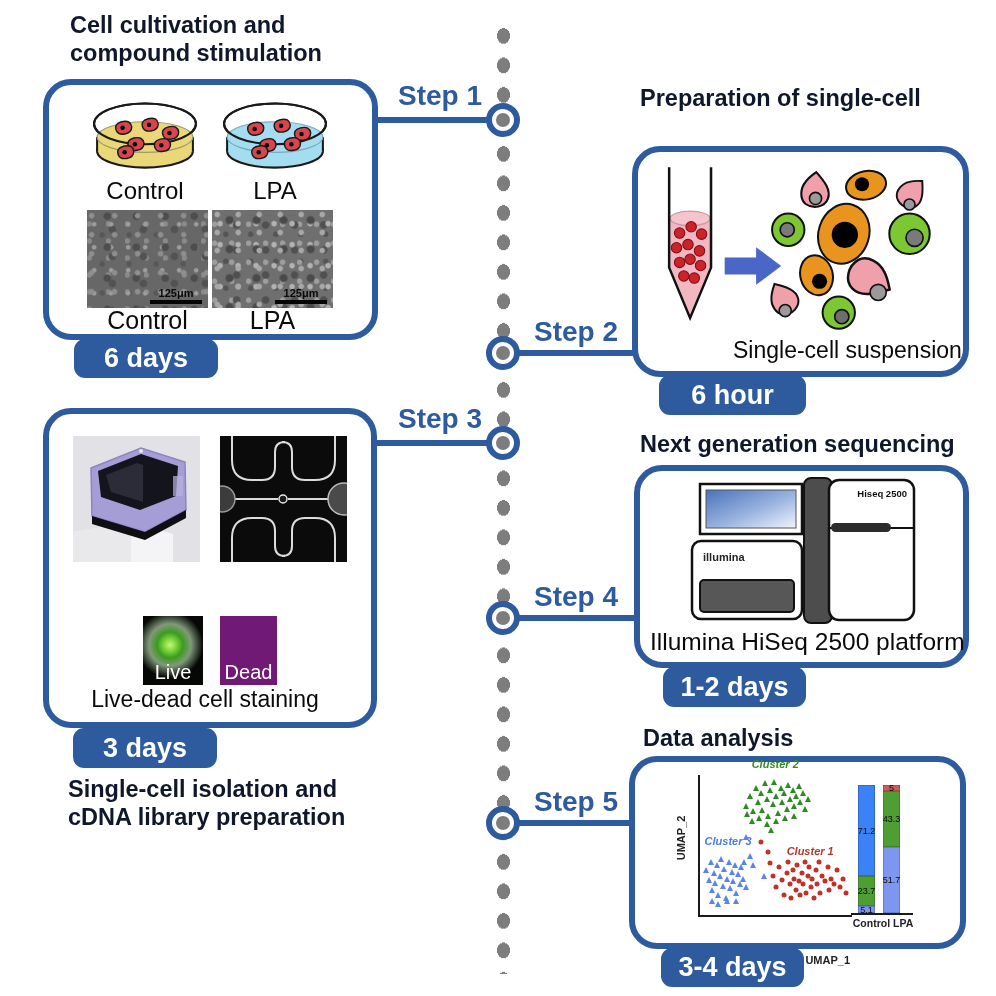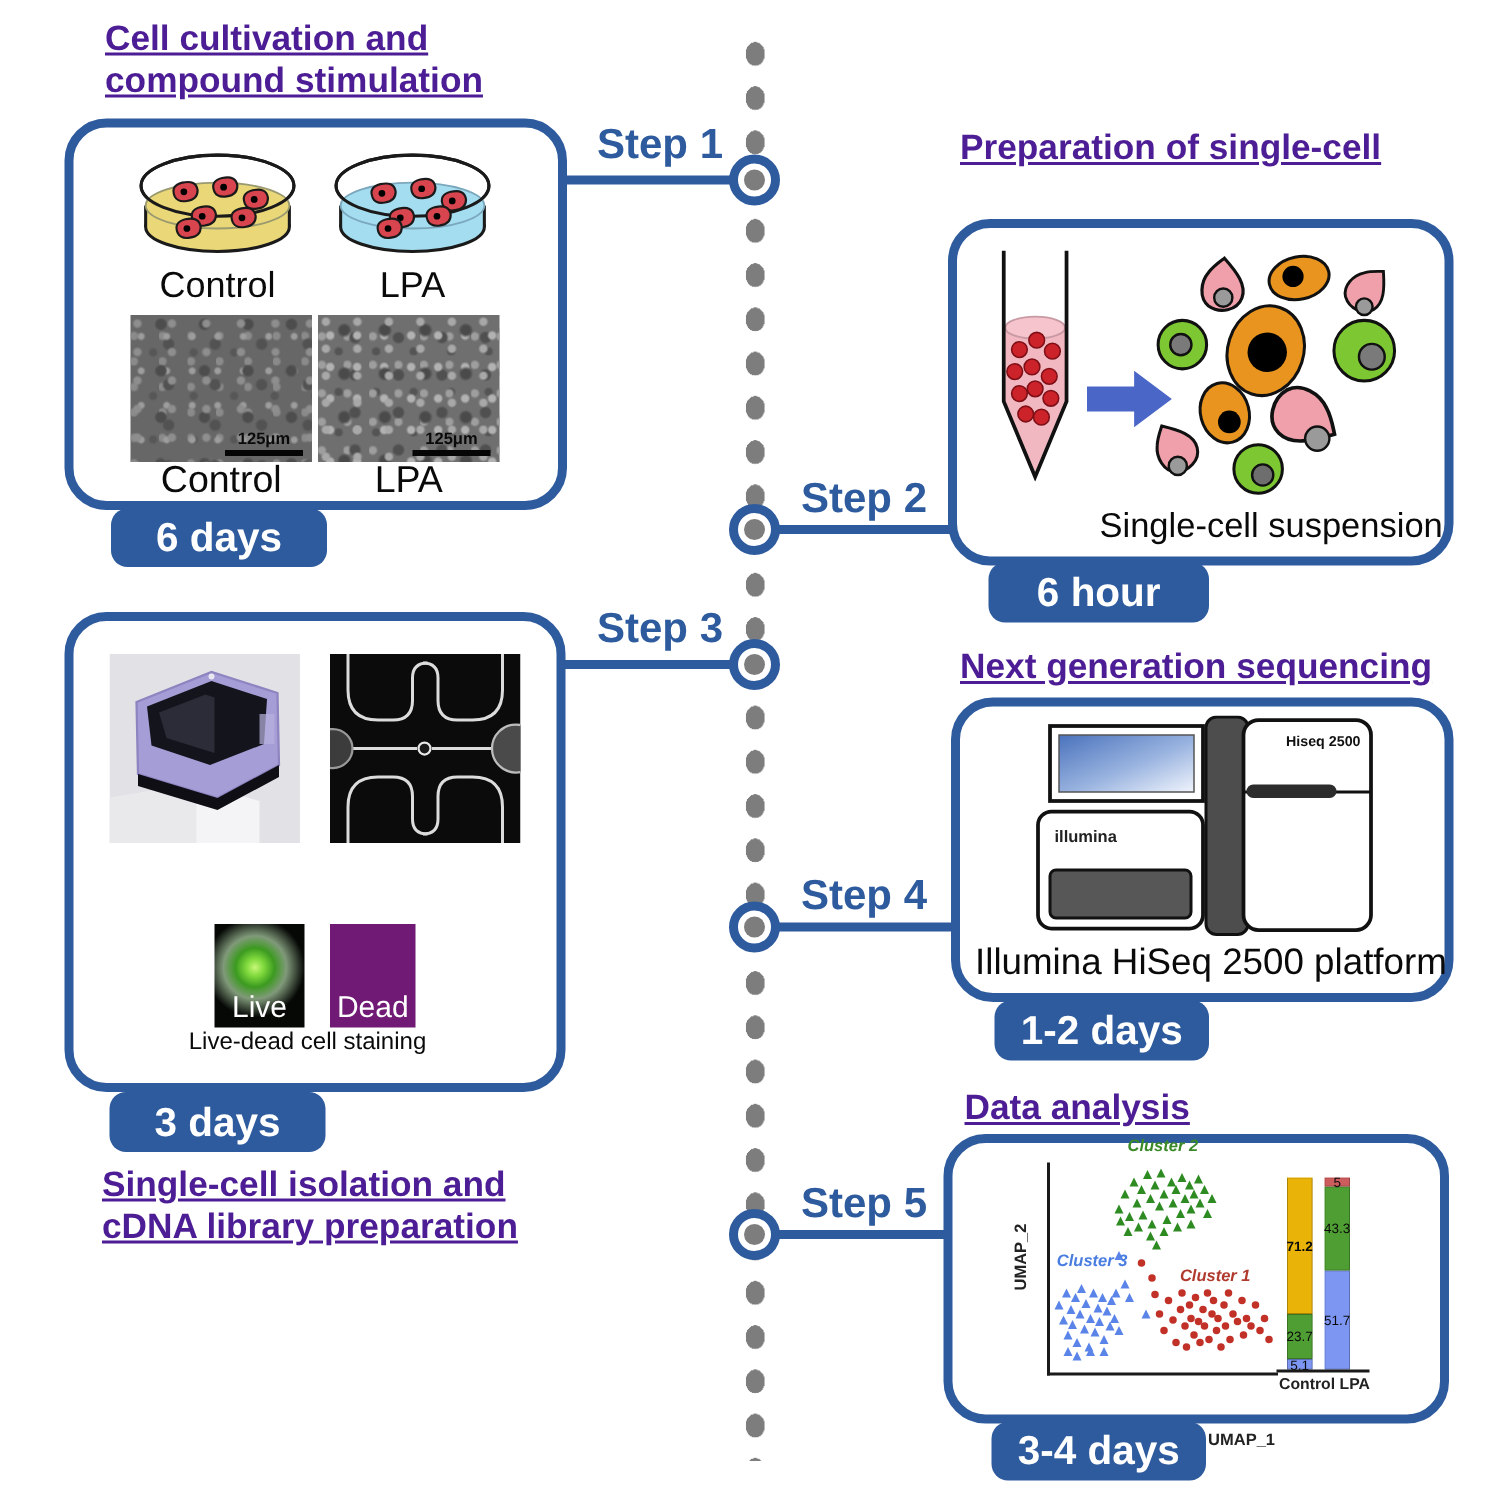--- a/index.html
+++ b/index.html
@@ -37,21 +37,21 @@
   .box4{left:634px;top:465px;width:323px;height:191px;}
   .box5{left:629px;top:756px;width:325px;height:181px;}
   .badge{position:absolute;background:#2e5b9e;color:#fff;font-weight:bold;font-size:27px;
     display:flex;align-items:center;justify-content:center;border-radius:11px;z-index:4;}
   .bd1{left:74px;top:339px;width:144px;height:39px;}
   .bd2{left:659px;top:375px;width:147px;height:40px;}
   .bd3{left:73px;top:728px;width:144px;height:40px;}
   .bd4{left:663px;top:667px;width:143px;height:40px;}
   .bd5{left:661px;top:948px;width:143px;height:39px;}
 
-  .panel-title{position:absolute;font-weight:bold;font-size:23.5px;line-height:28px;color:#4c1d95;z-index:2;white-space:nowrap;text-decoration:underline;}
+  .panel-title{position:absolute;font-weight:bold;font-size:23.5px;line-height:28px;color:#0f172a;z-index:2;white-space:nowrap;}
   .t-cult{left:70px;top:11px;}
   .t-susp{left:640px;top:84px;}
   .t-isol{left:68px;top:775px;}
   .t-seq{left:640px;top:430px;}
   .t-ana{left:643px;top:724px;}
 
   .caption{position:absolute;font-size:23px;color:#0a0a0a;text-align:center;z-index:3;white-space:nowrap;}
 
   
   .dish{position:absolute;z-index:3;}
@@ -92,21 +92,21 @@
   
   .fluidigm-svg{position:absolute;left:73px;top:436px;z-index:3;}
   .chip-svg{position:absolute;left:220px;top:436px;z-index:3;}
   .fluidigm-caption{left:58px;top:563px;width:294px;font-size:24px;}
   .stain{position:absolute;width:60px;height:69px;background:#701a75;z-index:3;
     display:flex;align-items:flex-end;justify-content:center;}
   .stain-live{left:143px;top:616px;
     background:radial-gradient(circle at 45% 42%, #c8f878 0px, #7ed83c 6px, #3c9a20 13px, rgba(24,70,12,0.55) 21px, #060806 33px);}
   .stain-dead{left:220px;top:616px;width:57px;}
   .stain-label{color:#fff;font-size:20px;line-height:26px;}
-  .stain-caption{left:80px;top:686px;width:250px;font-size:16px;}
+  .stain-caption{left:80px;top:686px;width:250px;font-size:23px;}
 
   
   .hiseq-svg{position:absolute;left:688px;top:477px;z-index:3;}
   .seq-caption{left:650px;top:628px;width:295px;font-size:24.5px;}
 
   
   .umap{position:absolute;left:698px;top:775px;width:152px;height:140px;z-index:3;
     border-left:2px solid #1a1a1a;border-bottom:2px solid #1a1a1a;font-style:italic;}
   .pt{position:absolute;transform:translate(-50%,-50%);}
   .dot{width:5px;height:5px;border-radius:50%;}
@@ -481,21 +481,21 @@
   <div class="umap-ylabel">UMAP_2</div>
 
   <div class="bars">
       <div class="bar-col">
         <div class="bar-seg" style="height: 5.1%; background: rgb(125, 150, 242);">
           <span>5.1</span>
         </div>
         <div class="bar-seg" style="height: 23.7%; background: rgb(79, 158, 51);">
           <span>23.7</span>
         </div>
-        <div class="bar-seg" style="height: 71.2%; background: #eab308; font-weight: bold;">
+        <div class="bar-seg" style="height: 71.2%; background: #3b82f6;">
           <span>71.2</span>
         </div>
       </div>
       <div class="bar-col">
         <div class="bar-seg" style="height: 51.7%; background: rgb(125, 150, 242);">
           <span>51.7</span>
         </div>
         <div class="bar-seg" style="height: 43.3%; background: rgb(79, 158, 51);">
           <span>43.3</span>
         </div>

